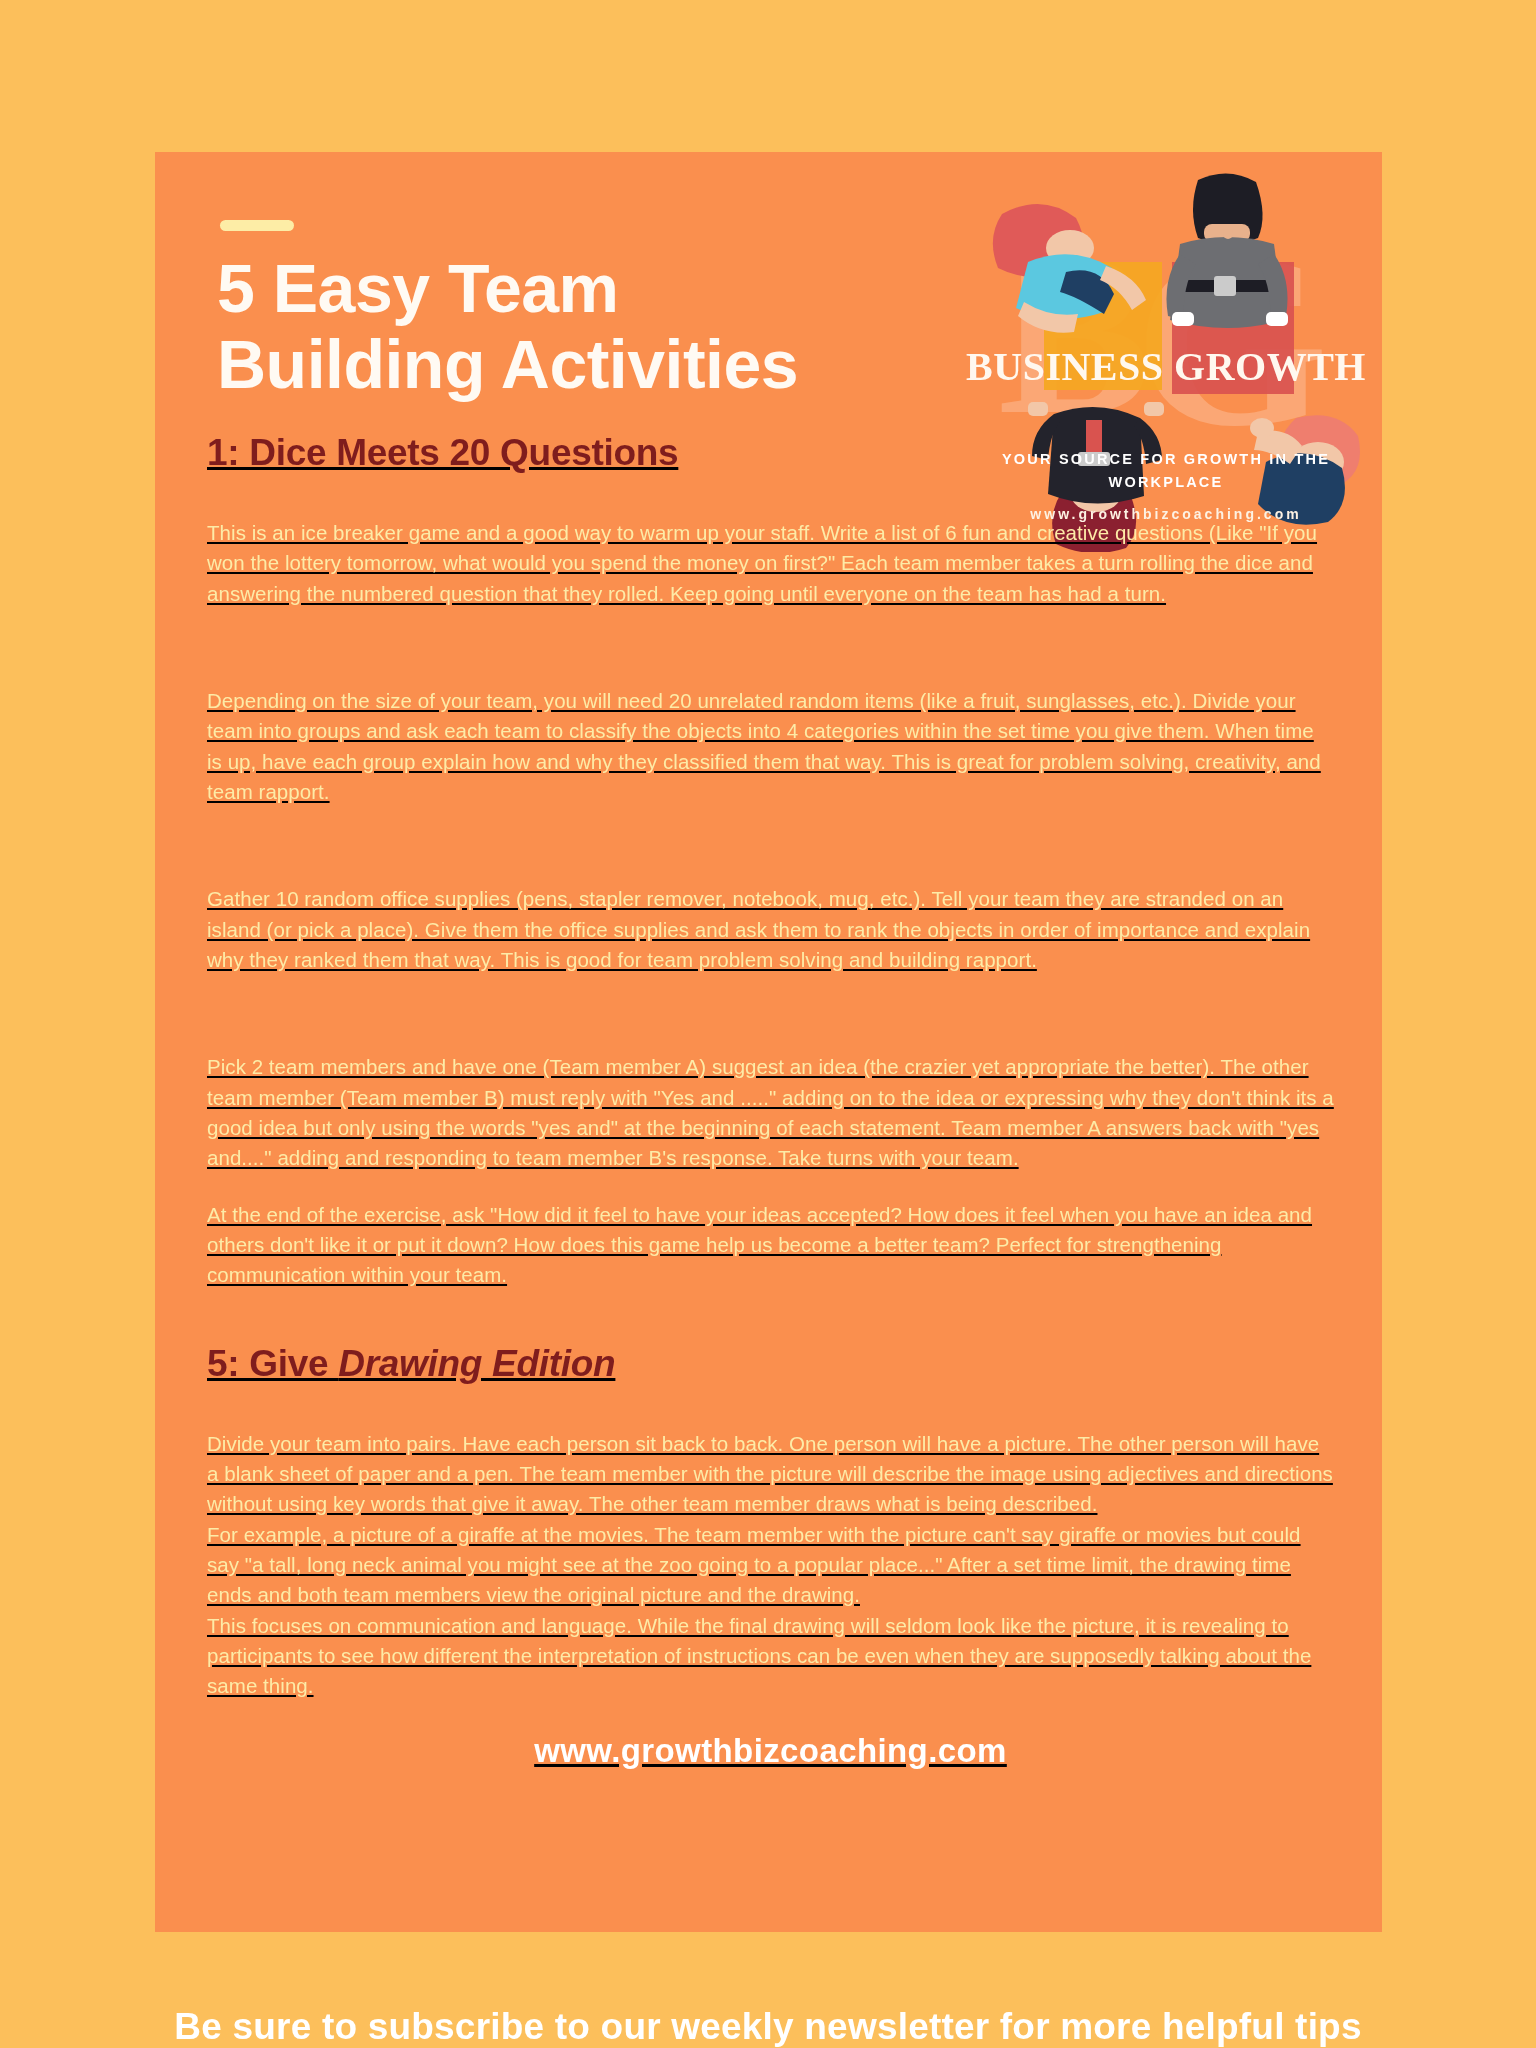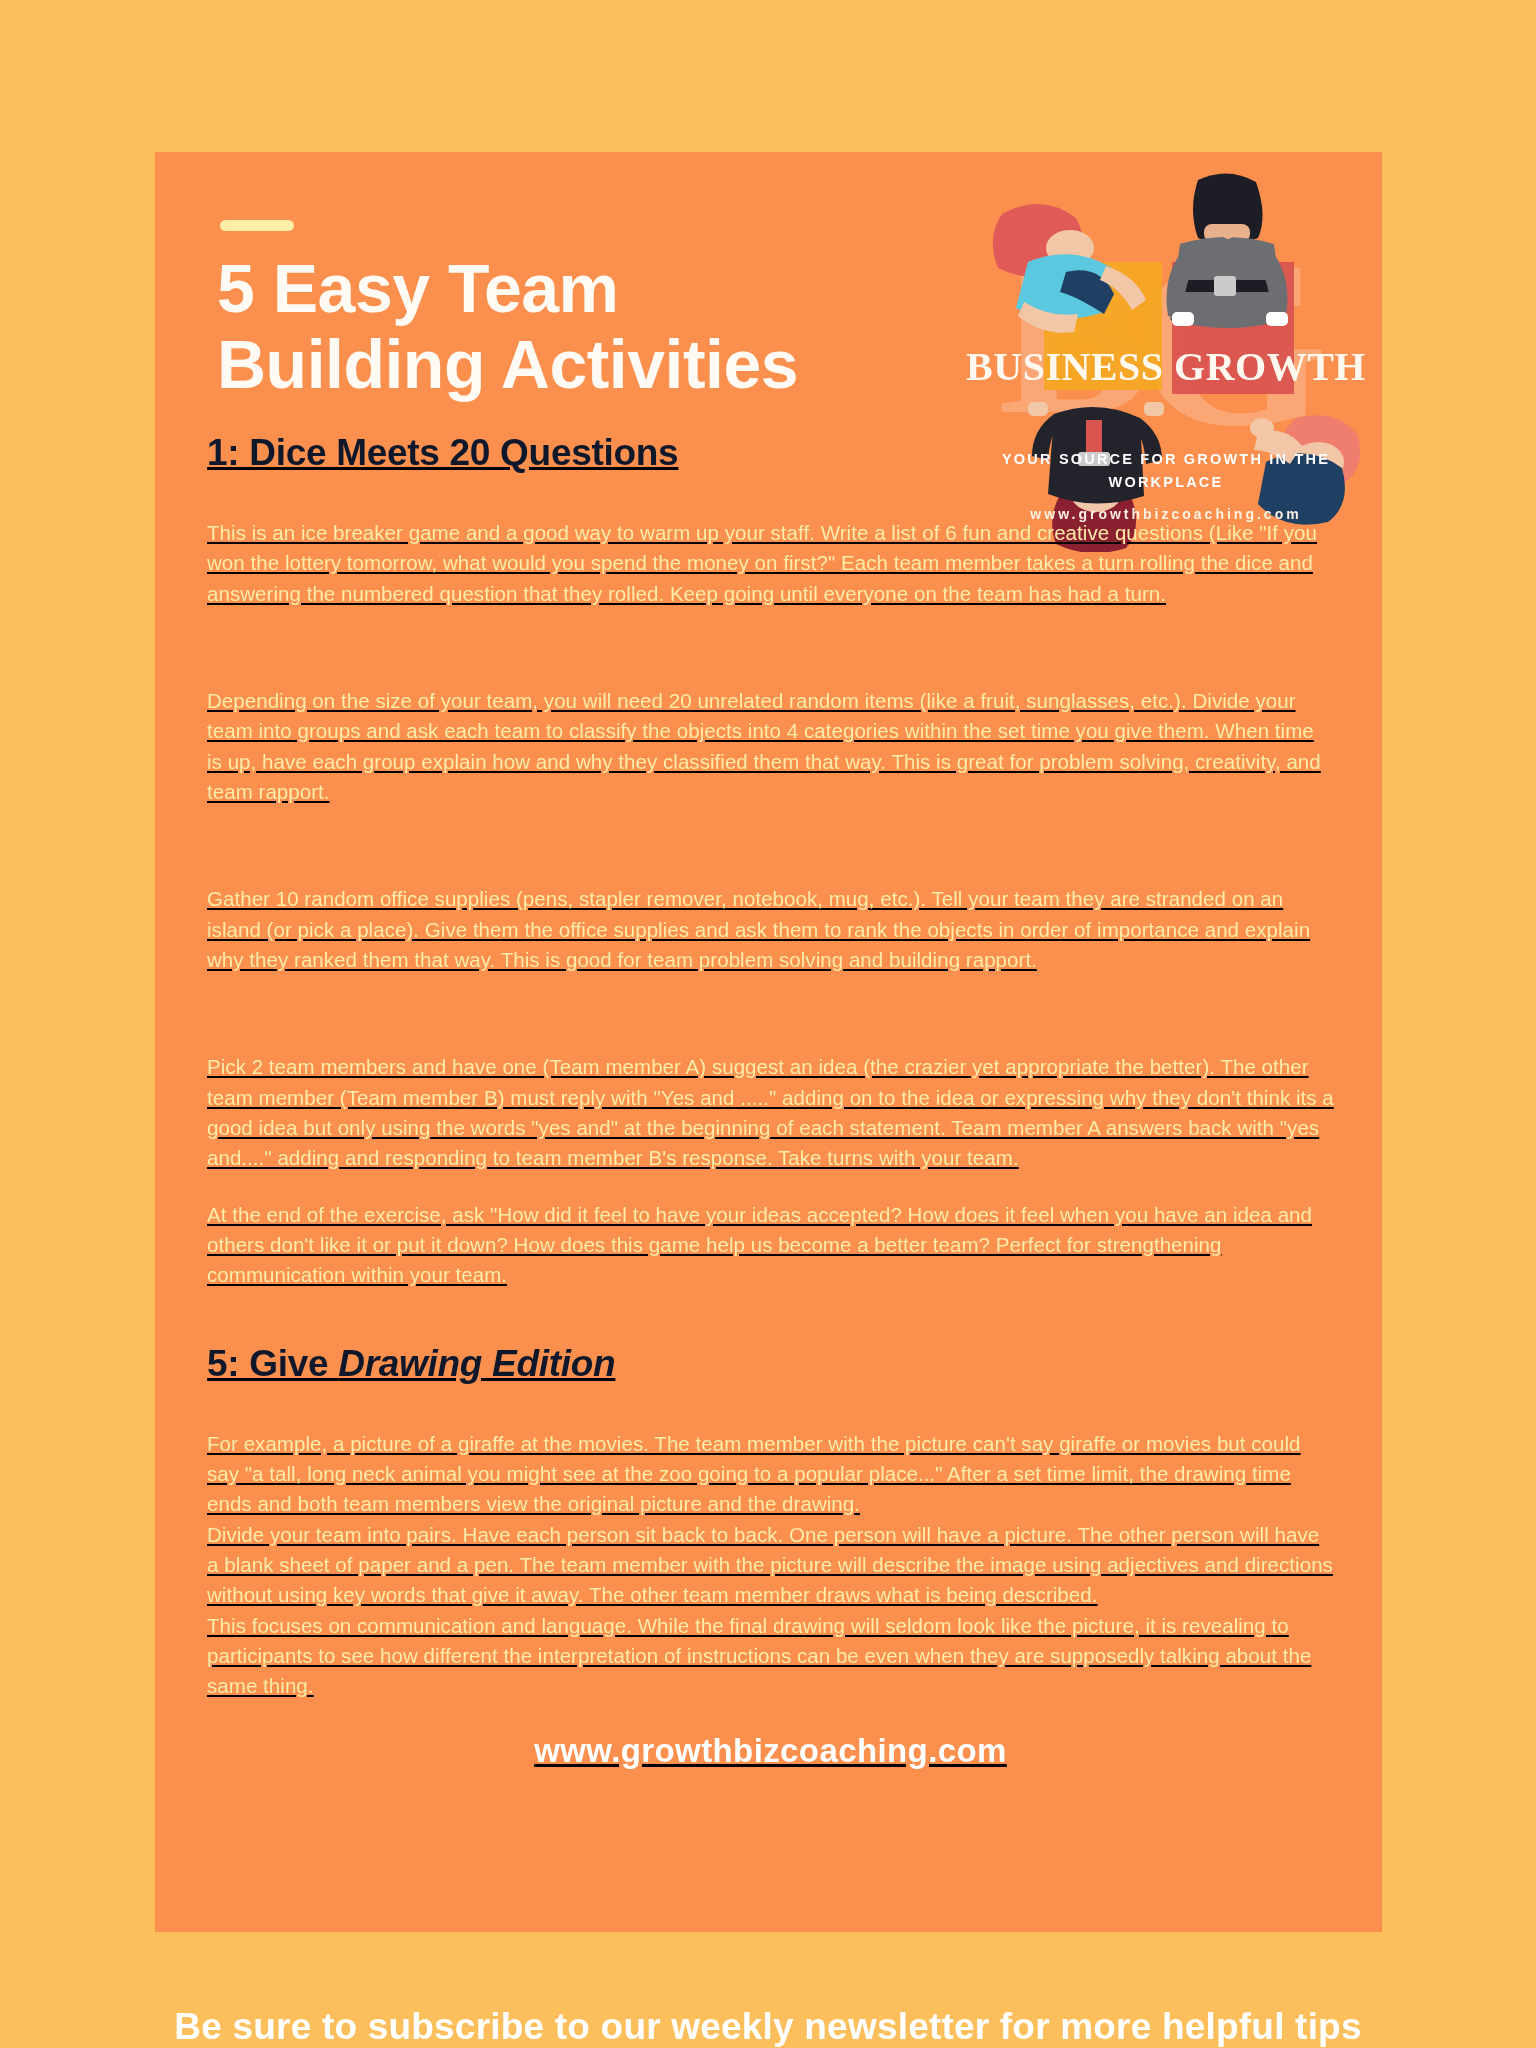--- a/index.html
+++ b/index.html
@@ -49,21 +49,21 @@
     width:400px; height:390px;text-align:right;
   }
   .logo svg { display:block; width:100%; height:100%; }
 
   
   .sections { padding:0 48px 0 52px; margin-top:-122px; position:relative; }
 
   .section { margin-bottom:4px; }
 
   .sec-head {
-    color:#0f172a;
+    color:#7f1d1d;
     font-size:37px;
     font-weight:bold;
     letter-spacing:-0.3px;
     line-height:1.22;
     margin-bottom:6px;
   }
   .sec-head .it { font-style:italic; }
 
   .sec-body {
     color:#fdeba7;
@@ -205,22 +205,22 @@
       <div class="sec-body">
         <p>Pick 2 team members and have one (Team member A) suggest an idea (the crazier yet appropriate the better). The other team member (Team member B) must reply with "Yes and ....." adding on to the idea or expressing why they don't think its a good idea but only using the words "yes and" at the beginning of each statement.  Team member A answers back with "yes and...." adding and responding to team member B's response. Take turns with your team.</p>
         <p>At the end of the exercise, ask "How did it feel to have your ideas accepted? How does it feel when you have an idea and others don't like it or put it down? How does this game help us become a better team? Perfect for strengthening communication within your team.</p>
       </div>
     </div>
     <div class="gap-l"></div>
 
     <div class="section">
       <div class="sec-head"><span>5: Give </span><span class="it">Drawing Edition</span></div>
       <div class="sec-body">
+        <p style="margin-top:0">Divide your team into pairs. Have each person sit back to back. One person will have a picture. The other person will have a blank sheet of paper and a pen. The team member with the picture will describe the image using adjectives and directions without using key words that give it away. The other team member draws what is being described.</p>
         <p style="margin-top:0">For example, a picture of a giraffe at the movies. The team member with the picture can't say giraffe or movies but could say "a tall, long neck animal you might see at the zoo going to a popular place..." After a set time limit, the drawing time ends and both team members view the original picture and the drawing.</p>
-        <p style="margin-top:0">Divide your team into pairs. Have each person sit back to back. One person will have a picture. The other person will have a blank sheet of paper and a pen. The team member with the picture will describe the image using adjectives and directions without using key words that give it away. The other team member draws what is being described.</p>
         <p style="margin-top:0">This focuses on communication and language. While the final drawing will seldom look like the picture, it is revealing to participants to see how different the interpretation of instructions can be even when they are supposedly talking about the same thing.</p>
       </div>
     </div>
 
     <div class="card-url">www.growthbizcoaching.com</div>
   </div>
 </div>
 
 <div class="page-footer">
   <div class="page-footer-text">Be sure to subscribe to our weekly newsletter for more helpful tips</div>

